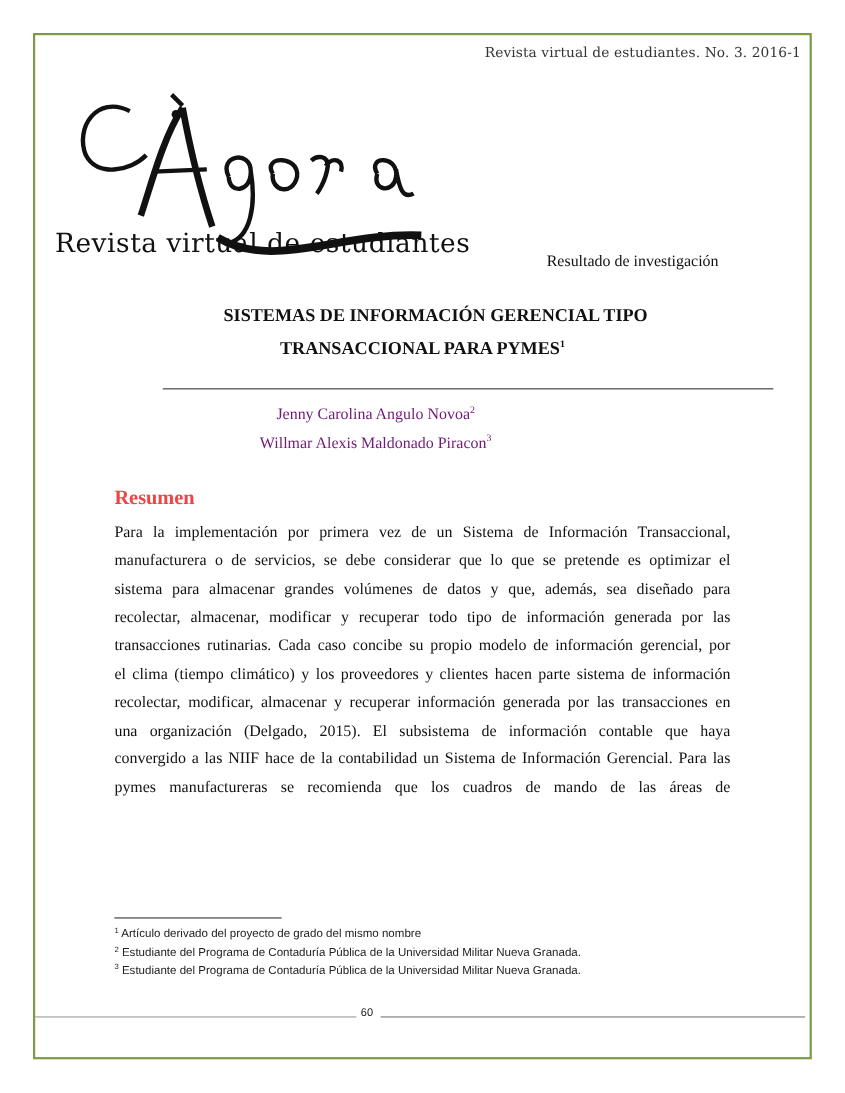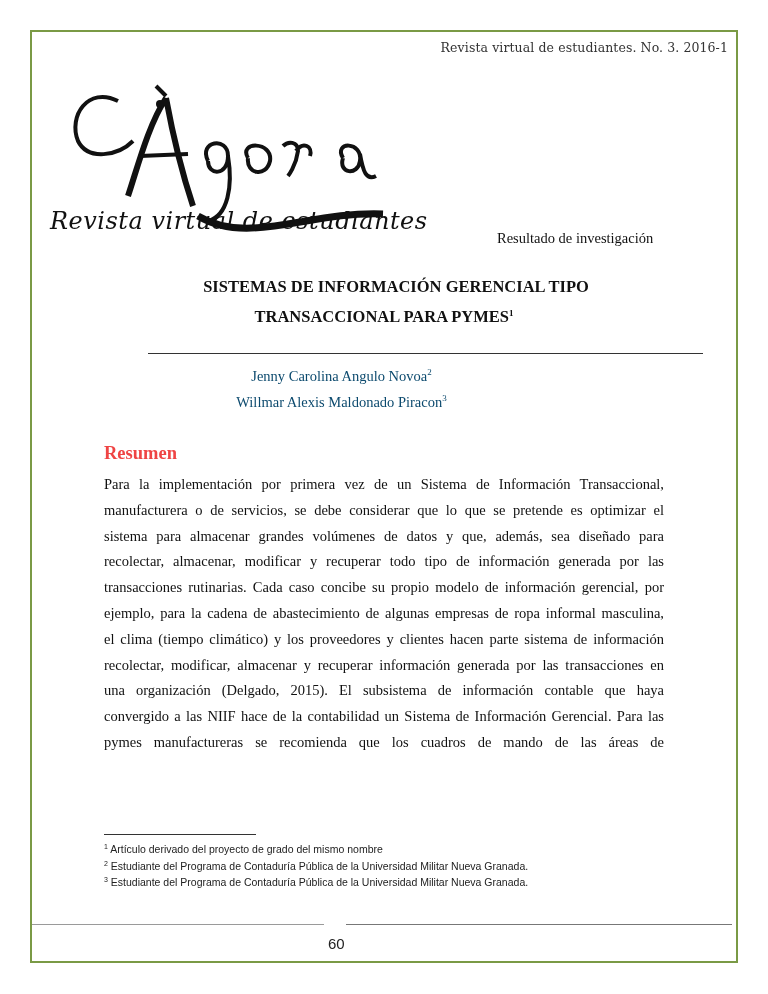--- a/index.html
+++ b/index.html
@@ -1,41 +1,41 @@
 <!DOCTYPE html>
 <html><head>
 <meta charset="utf-8">
 <style>
   html, body { margin:0; padding:0; background:#ffffff; }
   body { width:768px; height:994px; position:relative; overflow:hidden; font-family:"Liberation Serif", serif; color:#1a1a1a; }
   .frame { position:absolute; left:30px; top:30px; width:704px; height:929px; border:2px solid #7a9a45; box-sizing:content-box; }
   .running-head { position:absolute; right:40px; top:40px; font-family:"DejaVu Serif", serif; font-size:12.5px; color:#333; letter-spacing:0.1px; }
   .logo { position:absolute; left:48px; top:46px; width:340px; height:200px; }
   .logo svg { width:100%; height:100%; }
-  .logo-sub { position:absolute; left:50px; top:207px; font-family:"DejaVu Serif", serif; font-style:italic; font-size:24px; color:#111; letter-spacing:0.5px; }
+  .logo-sub { position:absolute; left:50px; top:207px; font-family:"DejaVu Serif", serif; font-size:24px; color:#111; letter-spacing:0.5px; }
   .result-label { position:absolute; left:497px; top:230px; font-size:14.5px; color:#111; }
   .title { position:absolute; left:0; width:768px; text-align:center; font-weight:bold; font-size:16.5px; color:#111; }
   .title.l1 { top:277px;padding-left:12px; }
   .title.l2 { top:307px; }
   .title sup { font-size:9px; }
   .title-rule { position:absolute; left:148px; width:555px; top:353px; border-top:1.5px solid #333; }
-  .author { position:absolute; left:0; width:683px; text-align:center; font-size:14.5px; color:#0c4a6e; }
+  .author { position:absolute; left:0; width:683px; text-align:center; font-size:14.5px; color:#701a75; }
   .author.a1 { top:367px; }
   .author.a2 { top:393px; }
   .author sup { font-size:9px; }
   .section-heading { position:absolute; left:104px; top:443px; font-weight:bold; font-size:18.5px; color:#ef4444; }
   .abstract { position:absolute; left:104px; width:560px; top:472px; font-size:14.5px; line-height:25.8px; text-align:justify; color:#111; }
   .abstract .ln { display:block; text-align:justify; text-align-last:justify; height:25.8px; white-space:nowrap; }
   .abstract .ln.last { text-align-last:justify; }
   .fn-rule { position:absolute; left:104px; top:834px; width:152px; border-top:1px solid #333; }
   .footnotes { position:absolute; left:104px; top:840px; font-family:"Liberation Sans", sans-serif; font-size:10.5px; line-height:14.5px; color:#222; }
   .footnotes sup { font-size:7px; vertical-align:4px; }
   .footer-line-left { position:absolute; left:32px; top:924px; width:292px; border-top:1.5px solid #9a9a9a; }
   .footer-line-right { position:absolute; left:346px; top:924px; width:386px; border-top:1.5px solid #777; }
-  .page-number { position:absolute; left:328px; top:916px; font-family:"Liberation Sans", sans-serif; font-size:15px; color:#222;margin-top:19px; }
+  .page-number { position:absolute; left:328px; top:916px; font-family:"Liberation Sans", sans-serif; font-size:10px; color:#222; }
 </style>
 </head>
 <body>
 
 <div class="frame"></div>
 
 <div class="running-head">Revista virtual de estudiantes. No. 3. 2016-1</div>
 
 <div class="logo">
   <svg viewBox="0 0 340 200">
@@ -65,21 +65,20 @@
 <div class="author a2"><span>Willmar Alexis Maldonado Piracon</span><sup>3</sup></div>
 
 <div class="section-heading">Resumen</div>
 
 <div class="abstract">
   <span class="ln">Para la implementación por primera vez de un Sistema de Información Transaccional,</span>
   <span class="ln">manufacturera o de servicios, se debe considerar que lo que se pretende es optimizar el</span>
   <span class="ln">sistema para almacenar grandes volúmenes de datos y que, además, sea diseñado para</span>
   <span class="ln">recolectar, almacenar, modificar y recuperar todo tipo de información generada por las</span>
   <span class="ln">transacciones rutinarias. Cada caso concibe su propio modelo de información gerencial, por</span>
-  <span class="ln">ejemplo, para la cadena de abastecimiento de algunas empresas de ropa informal masculina,</span>
   <span class="ln">el clima (tiempo climático) y los proveedores y clientes hacen parte sistema de información</span>
   <span class="ln">recolectar, modificar, almacenar y recuperar información generada por las transacciones en</span>
   <span class="ln">una organización (Delgado, 2015). El subsistema de información contable que haya</span>
   <span class="ln">convergido a las NIIF hace de la contabilidad un Sistema de Información Gerencial. Para las</span>
   <span class="ln last">pymes manufactureras se recomienda que los cuadros de mando de las áreas de</span>
 </div>
 
 <div class="fn-rule"></div>
 <div class="footnotes">
   <div><sup>1</sup> <span>Artículo derivado del proyecto de grado del mismo nombre</span></div>

